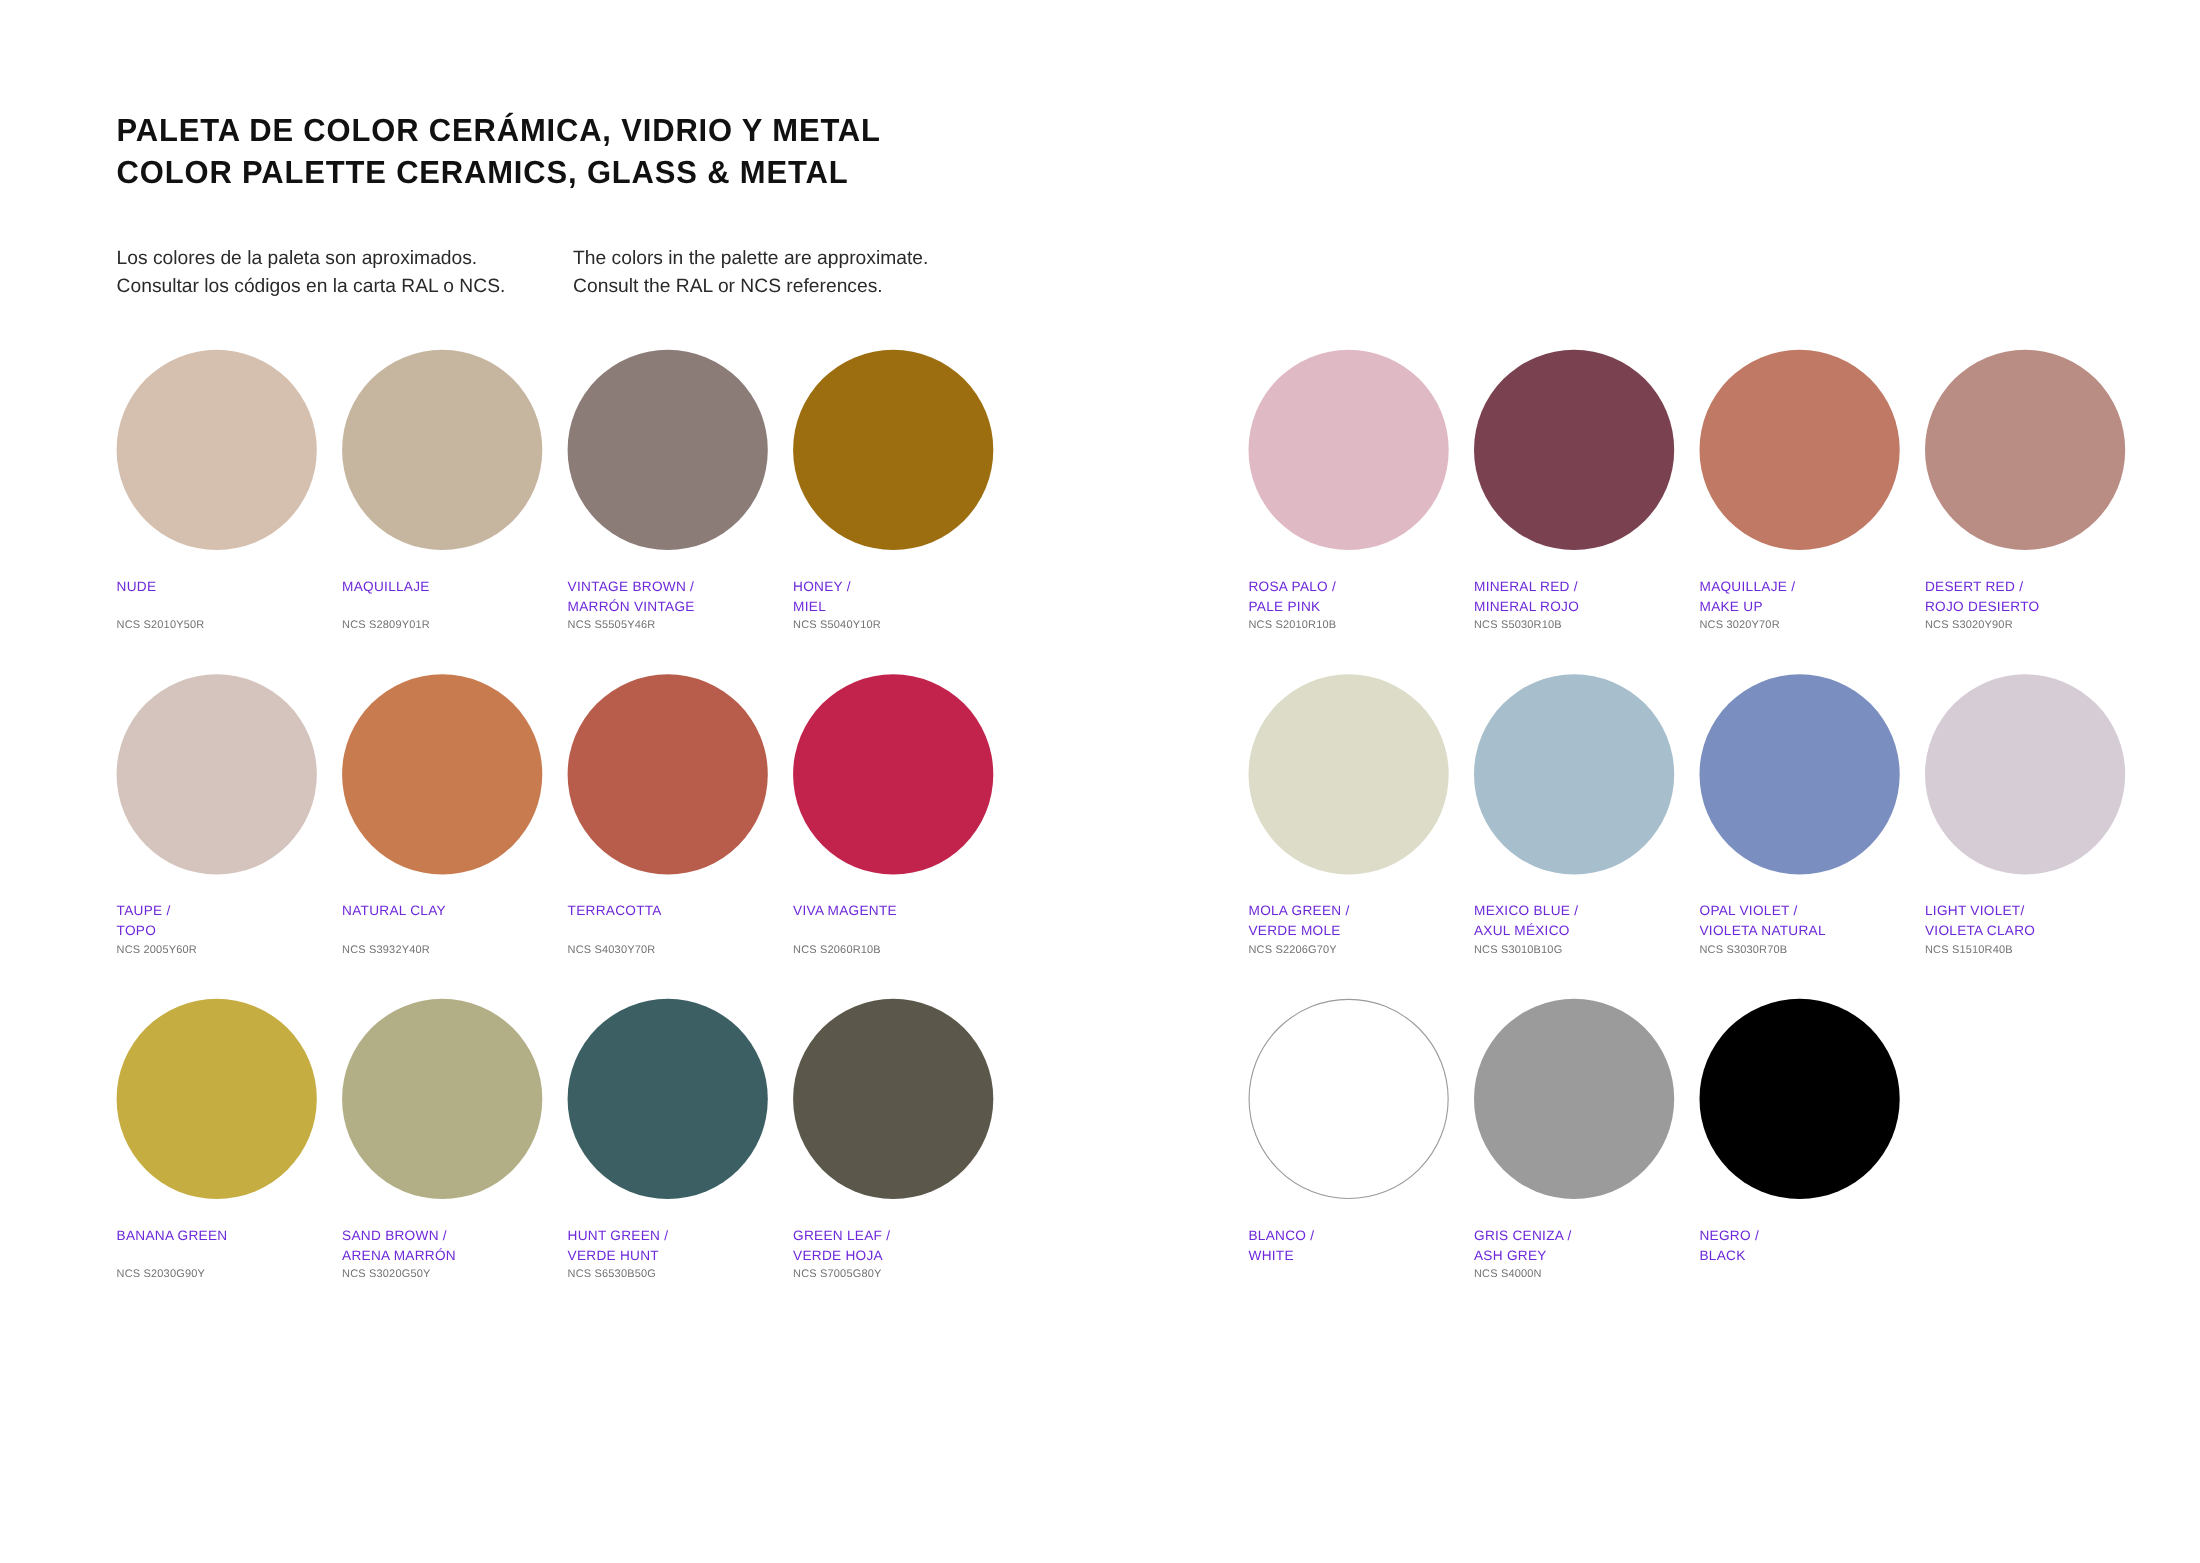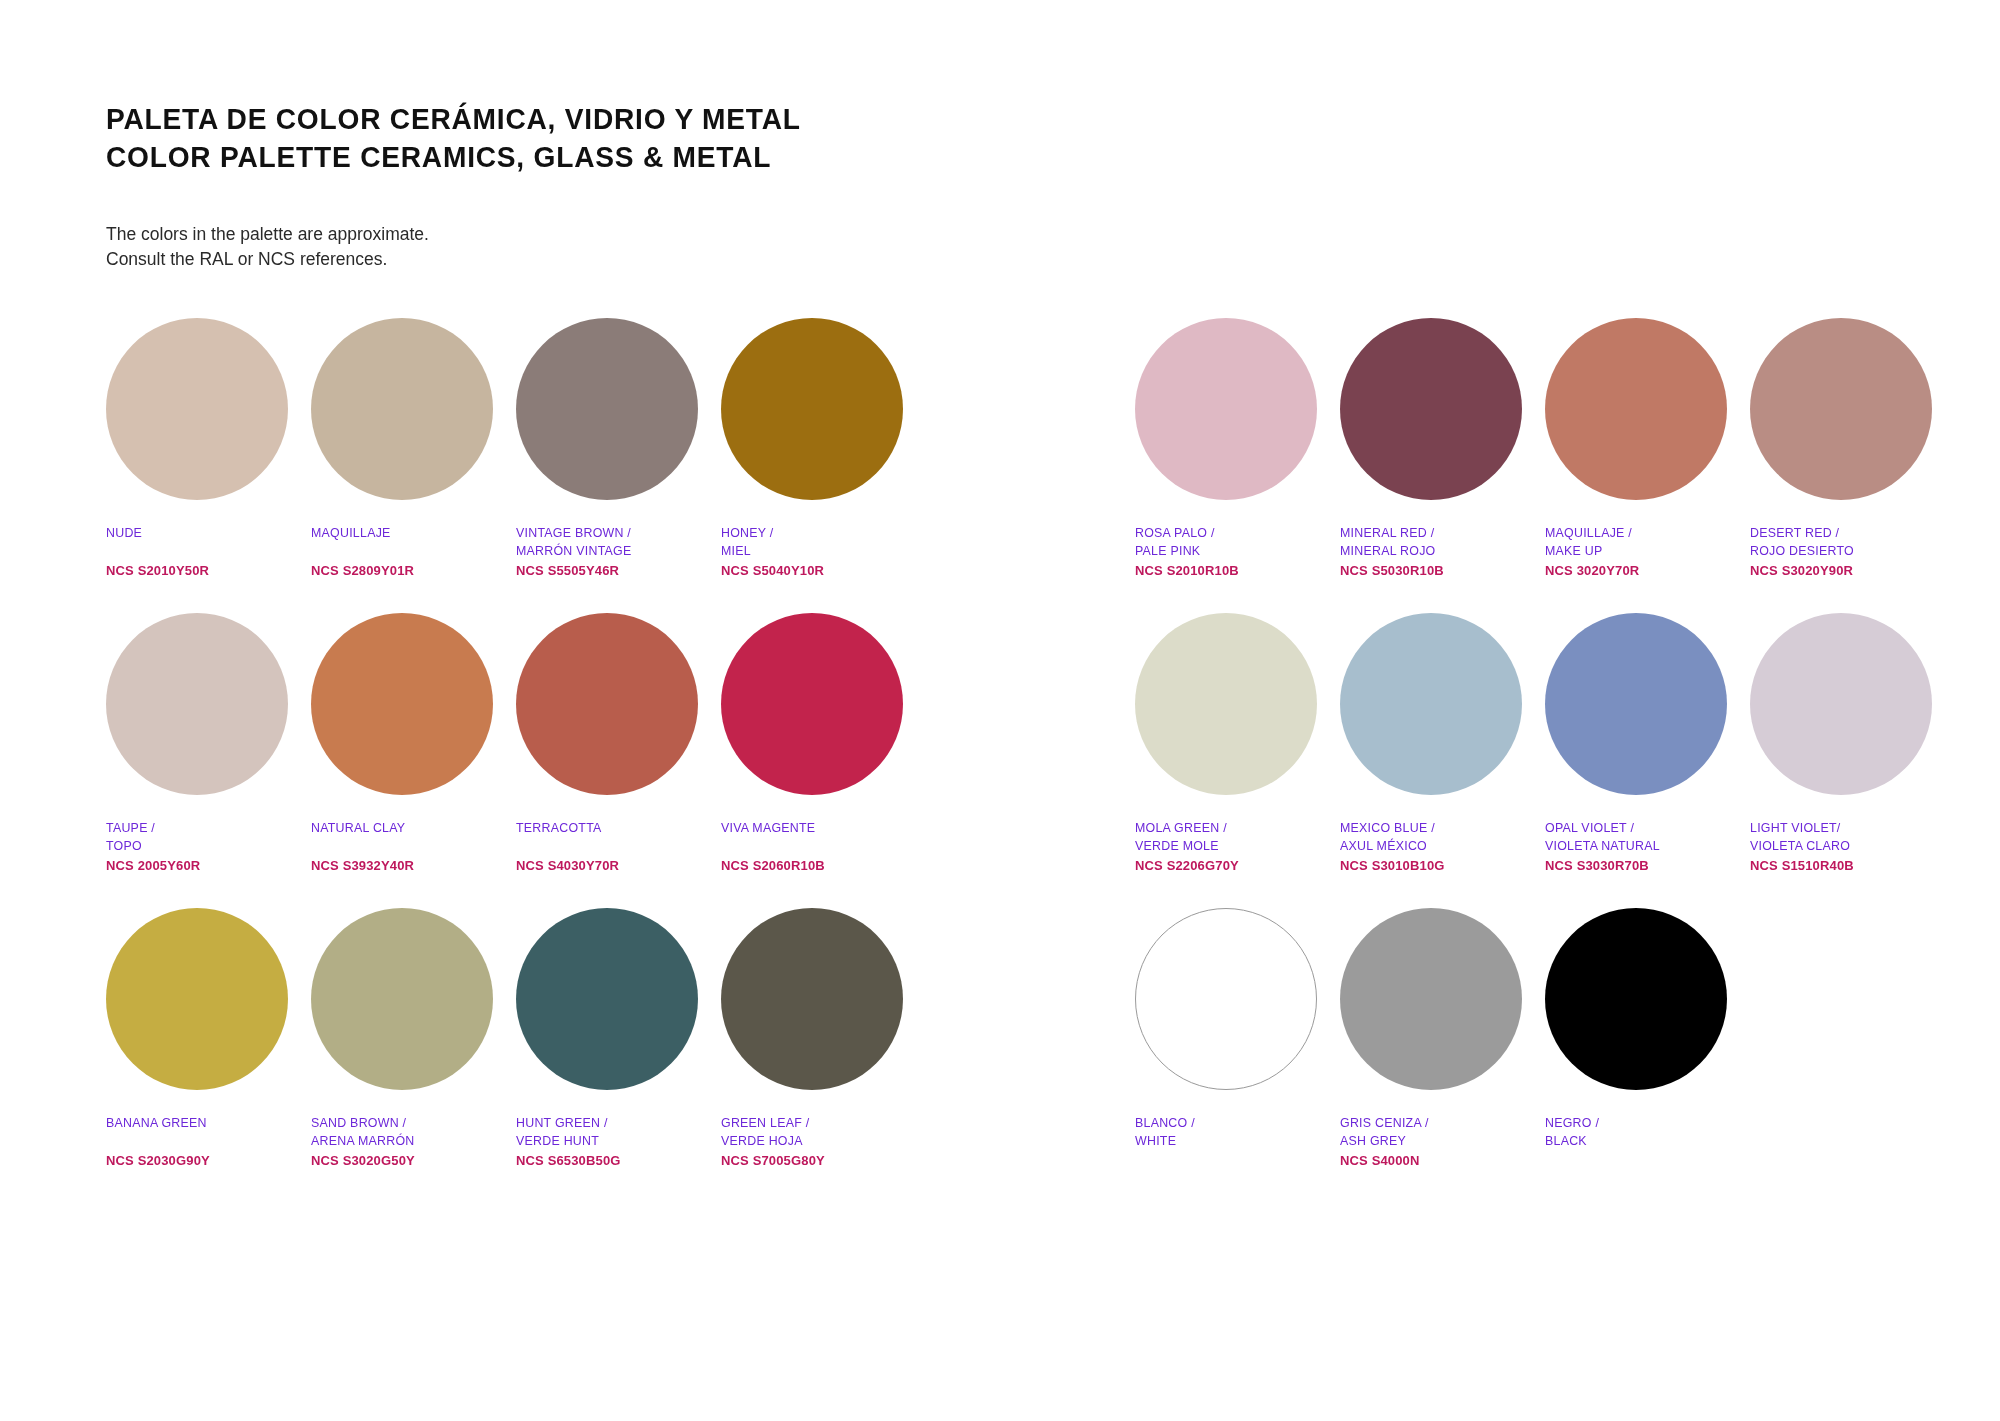--- a/index.html
+++ b/index.html
@@ -103,42 +103,46 @@
   .swatch-name {
     font-size: 12.4px;
     font-weight: normal;
     letter-spacing: 0.25px;
     line-height: 1.42;
     color: #6d28d9;
     white-space: nowrap;
   }
 
   .swatch-code {
-    font-size: 13px;
-    font-weight: 700;
+    font-size: 10px;
+    font-weight: 400;
     letter-spacing: 0.15px;
-    color: #be185d;
+    color: #737373;
     margin-top: 3px;
     white-space: nowrap;
     min-height: 14px;
   }
 
   .swatch-code:empty { display: block; }
 </style>
 </head>
 <body>
 
 <div class="page">
 
   <div class="header">
     <div class="title-line">PALETA DE COLOR CERÁMICA, VIDRIO Y METAL</div>
     <div class="title-line">COLOR PALETTE CERAMICS, GLASS &amp; METAL</div>
   </div>
 
   <div class="intro">
+    <div class="intro-col es">
+      <span class="ln">Los colores de la paleta son aproximados.</span>
+      <span class="ln">Consultar los códigos en la carta RAL o NCS.</span>
+    </div>
     <div class="intro-col en">
       <span class="ln">The colors in the palette are approximate.</span>
       <span class="ln">Consult the RAL or NCS references.</span>
     </div>
   </div>
 
   <div class="grid left">
       <div class="swatch-cell">
         <div class="swatch-dot" style="background: rgb(213, 192, 176);"></div>
         <div class="swatch-labels">

